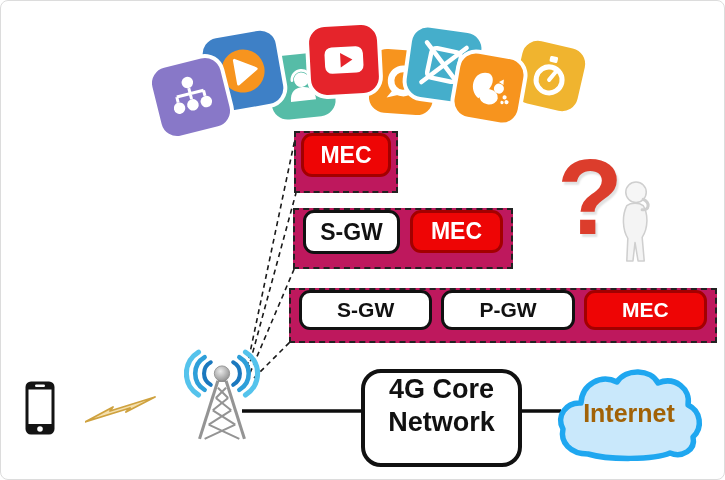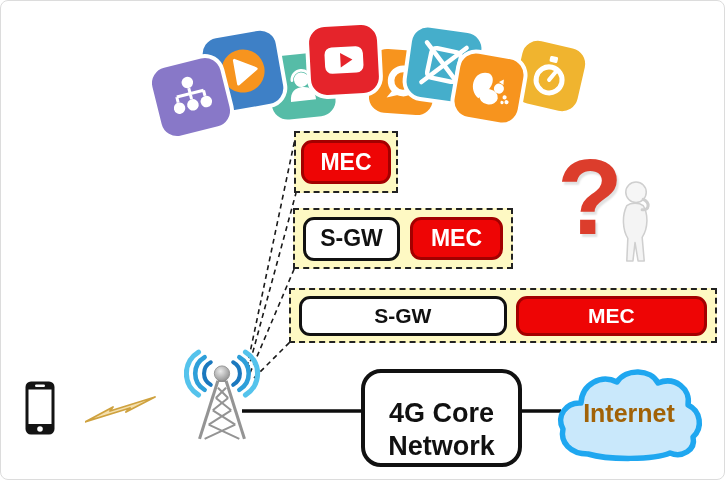--- a/index.html
+++ b/index.html
@@ -9,34 +9,34 @@
     font-family:"Liberation Sans", sans-serif;
   }
   .abs{position:absolute;}
   
   .tile{
     position:absolute;display:flex;align-items:center;justify-content:center;
     border-radius:16px;box-shadow:0 0 0 4px #fff;
   }
   
   .dashedbox{
-    position:absolute;border:2px dashed #222;background:#fef9c3;
-    display:flex;align-items:center;z-index:6;box-sizing:border-box;
+    position:absolute;border:2px dashed #222;background:#be185d;
+    display:flex;align-items:flex-start;z-index:6;box-sizing:border-box;
   }
   .node{
     display:flex;align-items:center;justify-content:center;
     background:#fff;border:3px solid #111;border-radius:11px;
     font-weight:bold;color:#111;box-sizing:border-box;
   }
   .node.mec{background:#EE0505;border-color:#A30000;color:#fff;}
   
   #core-box{
     position:absolute;left:360px;top:368px;width:153px;height:90px;
     border:4px solid #111;border-radius:20px;background:#fff;
-    display:flex;flex-direction:column;align-items:center;justify-content:flex-end;
+    display:flex;flex-direction:column;align-items:center;justify-content:flex-start;
     font-weight:bold;font-size:27px;color:#111;line-height:1.22;z-index:5;
   }
   #internet-label{
     position:absolute;left:566px;top:398px;width:124px;text-align:center;
     font-weight:bold;font-size:25px;color:#a16207;z-index:6;
   }
   #question-mark{
     position:absolute;left:556px;top:142px;width:70px;
     font-weight:bold;font-size:108px;line-height:1;color:#DC3D2C;
     text-shadow:2px 3px 2px rgba(0,0,0,0.12);z-index:4;
@@ -140,20 +140,23 @@
         <span>S-GW</span>
       </div>
     <div class="node mec" style="width:93px;height:43px;font-size:23px;">
         <span>MEC</span>
       </div>
   </div>
 
   <div class="dashedbox" style="left:288px;top:287px;width:428px;height:55px;justify-content:space-between;padding:0 8px;gap:9px;">
     <div class="node" style="flex:1;height:40px;font-size:21px;">
         <span>S-GW</span>
+      </div>
+    <div class="node" style="flex:1;height:40px;font-size:21px;">
+        <span>P-GW</span>
       </div>
     <div class="node mec" style="flex:0.92;height:40px;font-size:21px;">
         <span>MEC</span>
       </div>
   </div>
 
   <div id="question-mark">?</div>
   <svg class="abs" style="left:610px;top:180px;z-index:4" width="48" height="82" viewBox="0 0 46 80">
     <circle cx="24" cy="11" r="10" fill="#f6f6f6" stroke="#cfcfcf" stroke-width="1.5"></circle>
     <path d="M15 24 C10 34 11 48 16 56 L15 78 L21 78 L23 60 L26 78 L32 78 L30 55 C36 46 36 32 31 24 C27 21 19 21 15 24 Z" fill="#f4f4f4" stroke="#cfcfcf" stroke-width="1.5" stroke-linejoin="round"></path>

